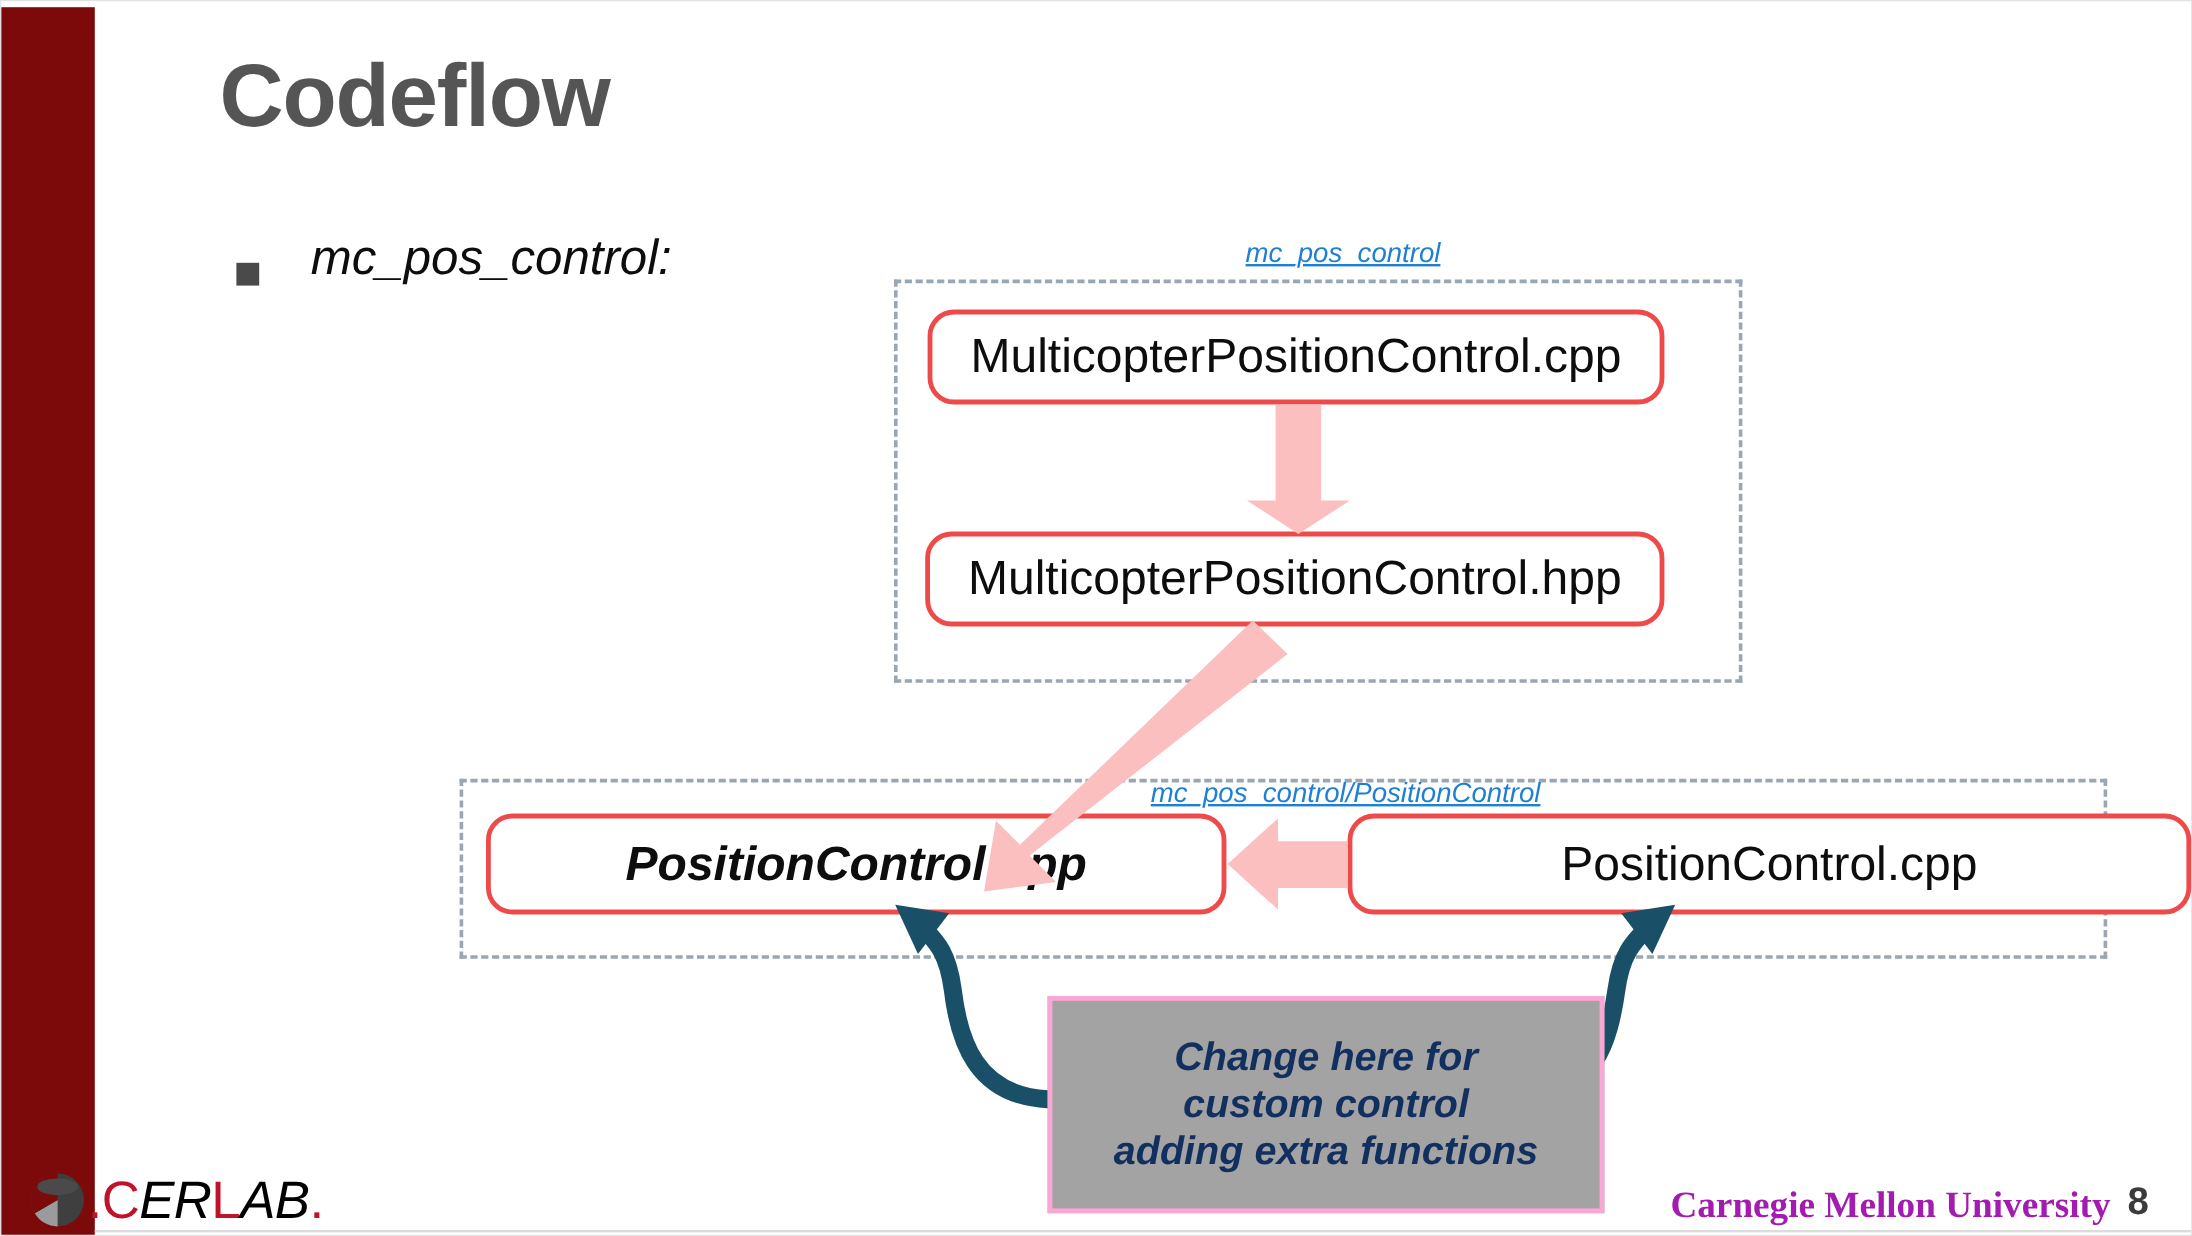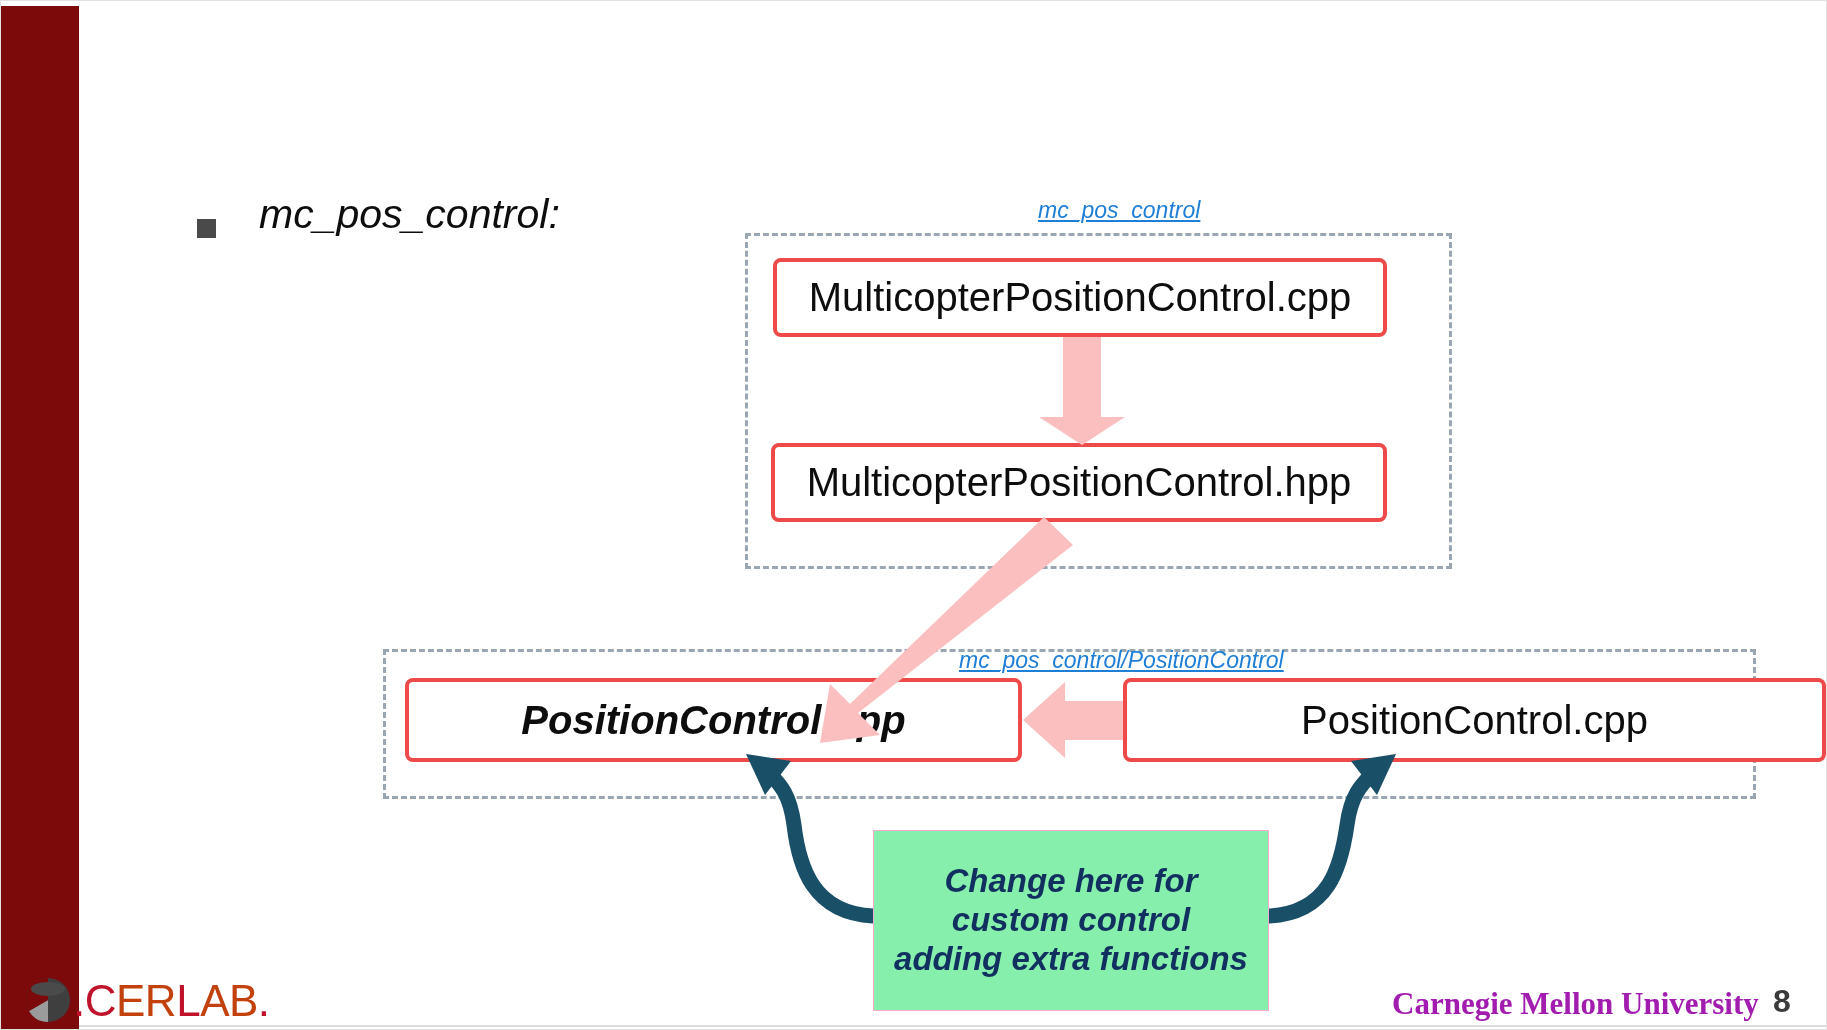--- a/index.html
+++ b/index.html
@@ -91,21 +91,21 @@
     top: 196px;
   }
   #label-position-control {
     left: 958px;
     top: 646px;
   }
   
   .code-box {
     position: absolute;
     border: 4px solid #ee4a4a;
-    border-radius: 8px;
+    border-radius: 22px;
     background: #ffffff;
     box-sizing: border-box;
     display: flex;
     align-items: center;
     justify-content: center;
     text-align: center;
   }
   .code-box-label {
     font-size: 40px;
     color: #0d0d0d;
@@ -146,24 +146,24 @@
     top: 0;
     width: 1827px;
     height: 1030px;
     pointer-events: none;
   }
   
   #callout-box {
     position: absolute;
     left: 872px;
     top: 829px;
-    width: 396px;
+    width: 464px;
     height: 181px;
-    border: 1px solid #f9a8d4;
-    background: #86efac;
+    border: 4px solid #f9a8d4;
+    background: #a3a3a3;
     box-sizing: border-box;
     display: flex;
     align-items: center;
     justify-content: center;
   }
   #callout-box .callout-text {
     font-size: 33px;
     font-weight: bold;
     font-style: italic;
     color: #12305f;
@@ -181,21 +181,21 @@
   }
   .cerlab-wordmark {
     position: absolute;
     left: 72px;
     top: 975px;
     font-size: 44px;
     letter-spacing: -0.5px;
     white-space: nowrap;
   }
   .cm-red  { color: #c0122a; }
-  .cm-gray { color: #c2410c; }
+  .cm-gray { color: #000000; font-style: italic; }
   .cmu-wordmark {
     position: absolute;
     left: 1391px;
     top: 985px;
     font-family: "Liberation Serif", serif;
     font-size: 31px;
     font-weight: bold;
     color: #a21caf;
     white-space: nowrap;
   }
@@ -216,20 +216,21 @@
     background: #dcdcdc;
   }
 </style>
 </head>
 <body>
 
 <div id="slide">
 
   <div class="sidebar-band"></div>
 
+  <div class="slide-title">Codeflow</div>
 
   <div class="bullet-row">
     <span class="bullet-marker"></span>
     <span class="bullet-text">mc_pos_control:</span>
   </div>
 
   <div class="group-box" id="group-mc-pos-control"></div>
   <div class="group-label" id="label-mc-pos-control">mc_pos_control</div>
 
   <div class="code-box" id="box-mpc-cpp">

